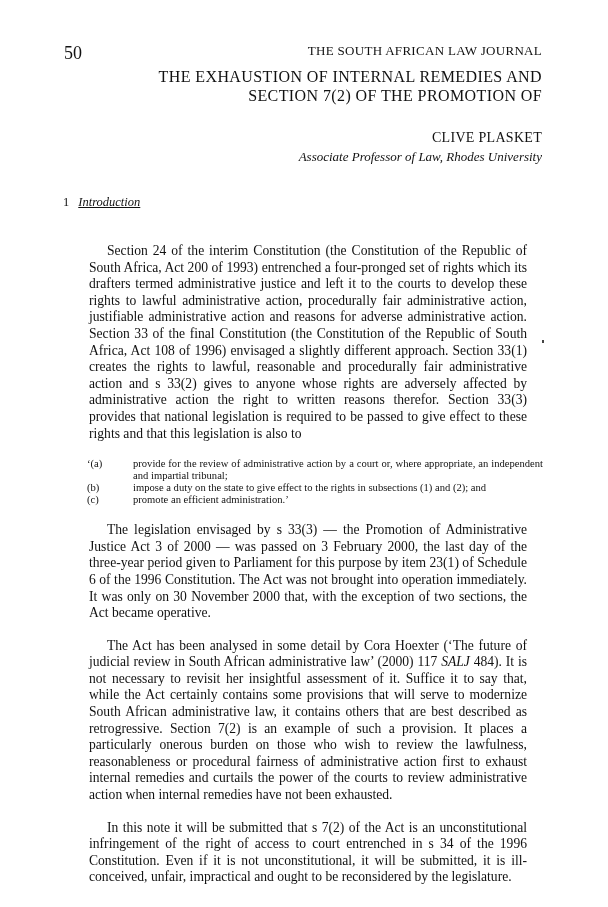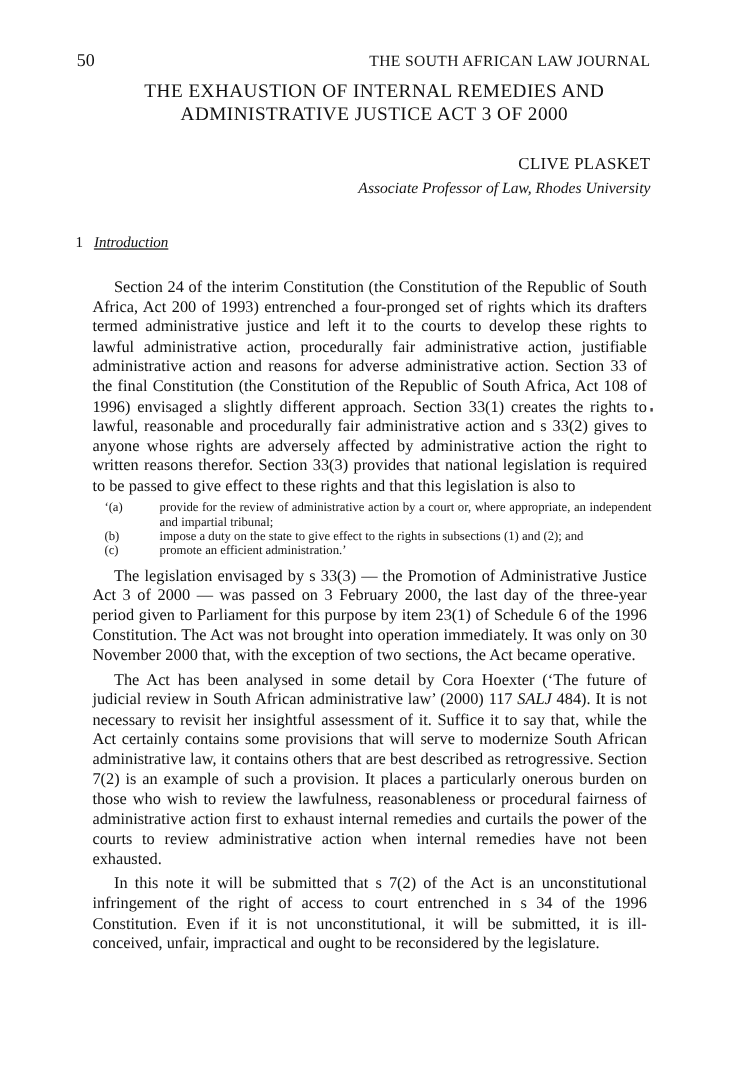--- a/index.html
+++ b/index.html
@@ -1,45 +1,45 @@
 <!DOCTYPE html>
 <html><head>
   <meta charset="utf-8">
   <style>
     html, body { margin: 0; padding: 0; background: #ffffff; }
     body {
       width: 608px; height: 907px; position: relative; overflow: hidden;
       font-family: "Liberation Serif", "DejaVu Serif", serif; color: #111;
     }
-    .page-num { position: absolute; left: 64px; top: 43px; font-size: 15px; }
+    .page-num { position: absolute; left: 64px; top: 43px; font-size: 18px; }
     .running-head { position: absolute; right: 66px; top: 43px; font-size: 13px; letter-spacing: 0.3px; }
-    .title { position: absolute; right: 66px; top: 67px; width: 460px; text-align: center; font-size: 16px; line-height: 19px; letter-spacing: 0.4px; }
+    .title { position: absolute; right: 66px; top: 67px; width: 460px; text-align: right; font-size: 16px; line-height: 19px; letter-spacing: 0.4px; }
     .title div { white-space: nowrap; }
     .author { position: absolute; right: 66px; top: 130px; font-size: 14px; text-align: right; letter-spacing: 0.3px; margin-left: 41px; }
     .affil { position: absolute; right: 66px; top: 149px; font-size: 13px; font-style: italic; text-align: right; }
     .heading { position: absolute; left: 63px; top: 195px; font-size: 12.5px; }
     .heading .num { margin-right: 9px; font-style: normal; }
     .heading .txt { font-style: italic; text-decoration: underline; }
     .body { position: absolute; left: 73px; top: 227px; width: 470px; font-size: 13.6px; line-height: 16.6px; text-align: justify; }
-    .body p { margin: 4px; text-indent: 18px; }
+    .body p { margin: 16px; text-indent: 18px; }
     .quote { margin: 2px 0 6px 14px; font-size: 10.6px; line-height: 12px; }
     .quote .qi { display: flex; }
     .quote .ql { width: 30px; flex: none; }
     .quote .qt { flex: 1; margin-left: 16px; }
     .speck { position: absolute; left: 542px; top: 340px; width: 2px; height: 3px; background: #444; }
   </style>
 </head>
 <body>
 
 <div class="page-num">50</div>
 <div class="running-head">THE SOUTH AFRICAN LAW JOURNAL</div>
 
 <div class="title">
   <div>THE EXHAUSTION OF INTERNAL REMEDIES AND</div>
-  <div>ADMINISTRATIVE JUSTICE ACT 3 OF 2000</div>
+  <div>SECTION 7(2) OF THE PROMOTION OF</div>
 </div>
 
 <div class="author">CLIVE PLASKET</div>
 <div class="affil">Associate Professor of Law, Rhodes University</div>
 
 <div class="heading">
   <span class="num">1</span><span class="txt">Introduction</span>
 </div>
 
 <div class="body">

